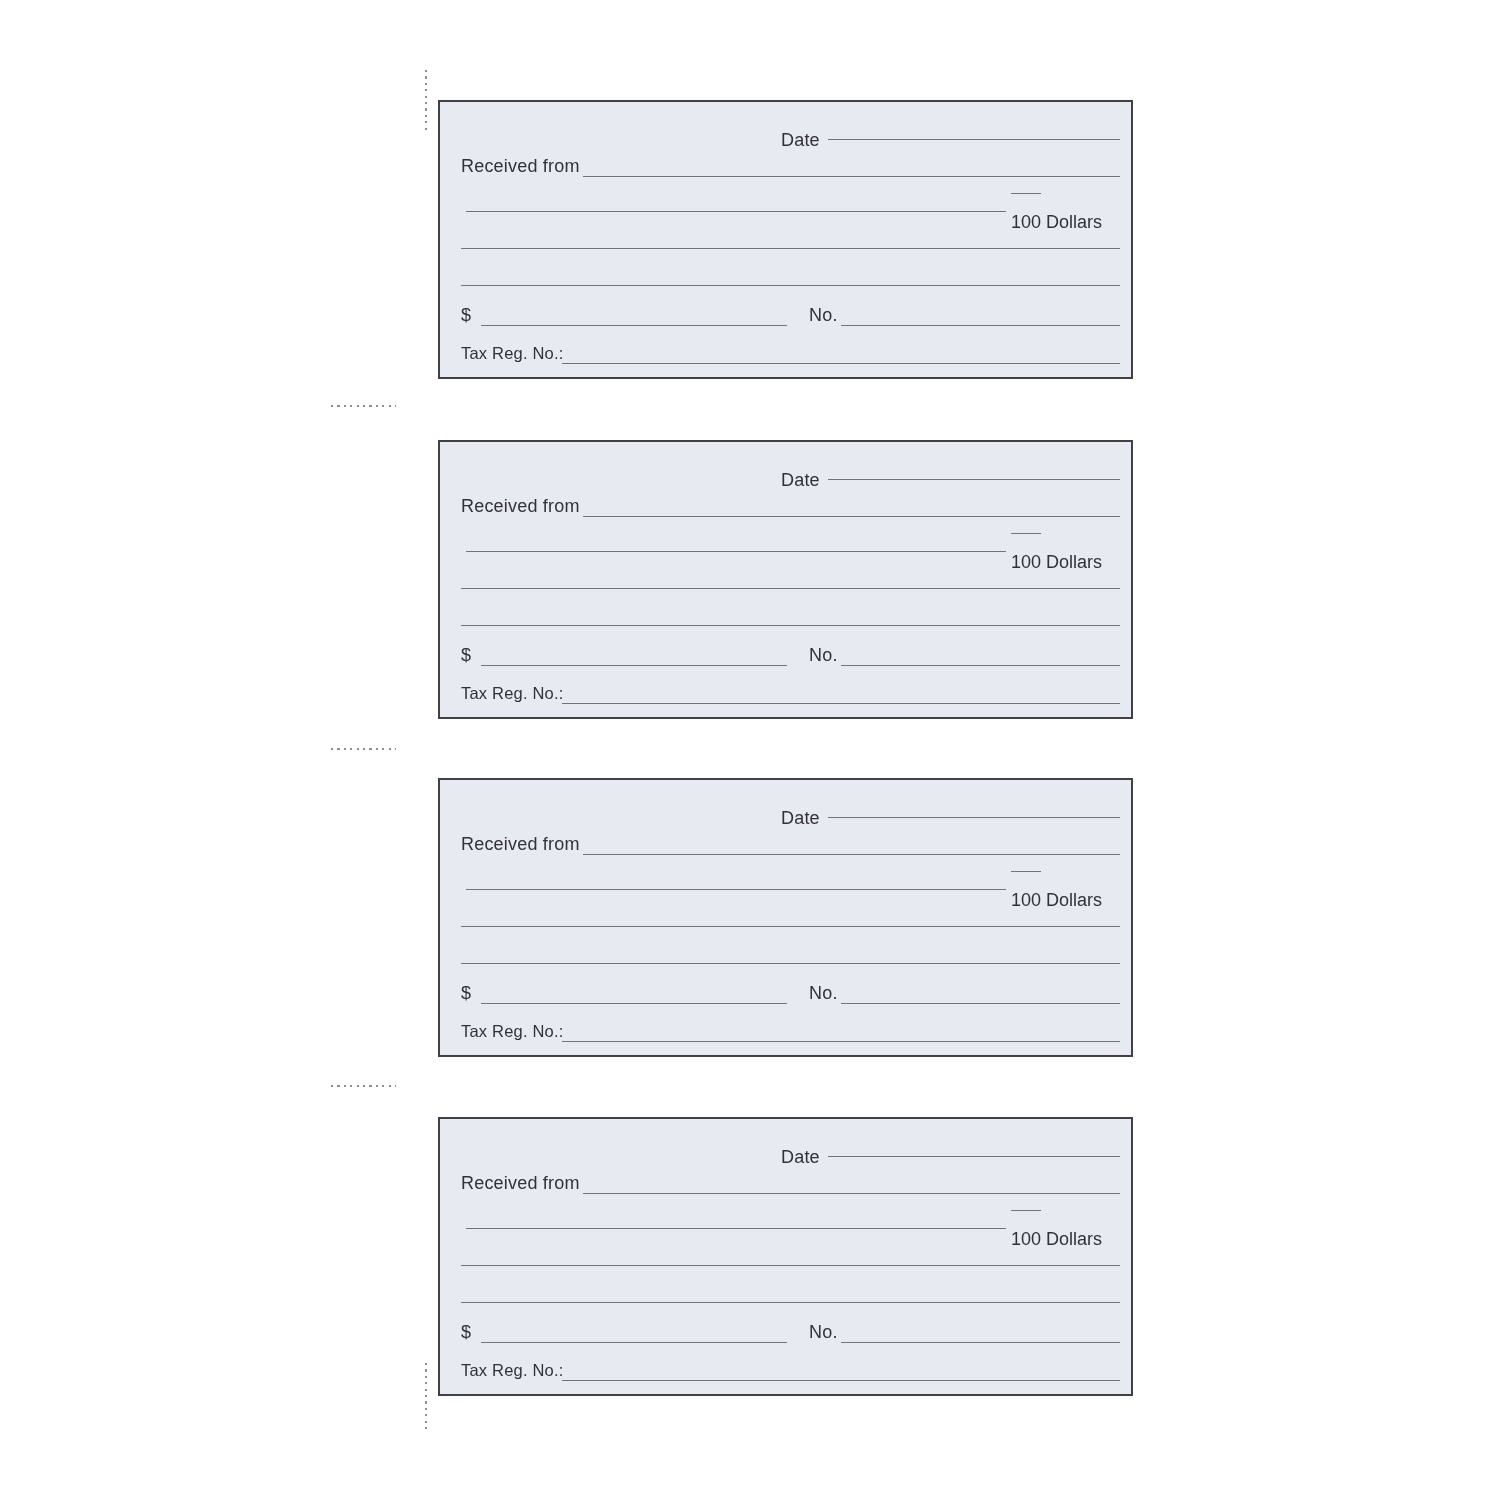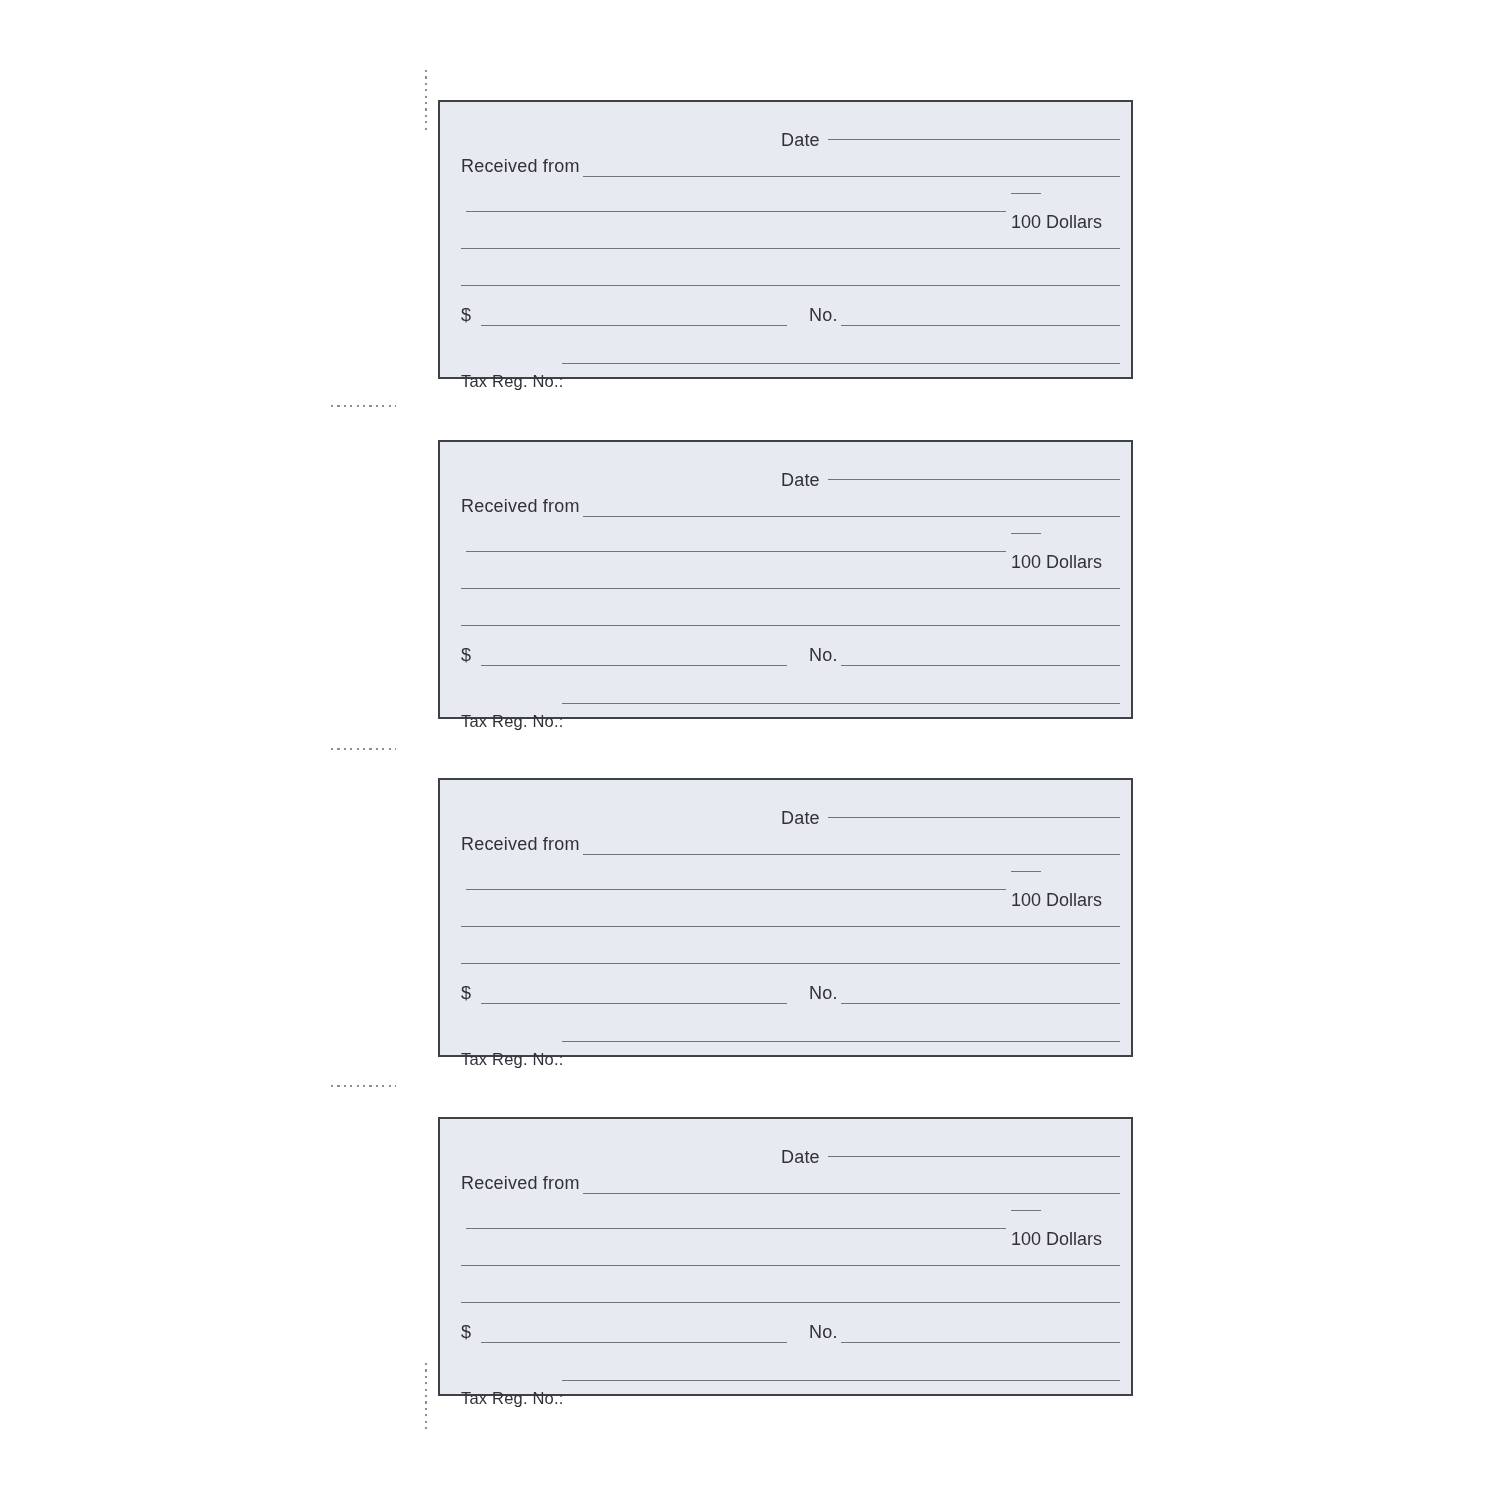--- a/index.html
+++ b/index.html
@@ -33,21 +33,21 @@
 
   .el { position: absolute; }
 
   .lbl {
     color: #313239;
     font-size: 18px;
     line-height: 1;
     white-space: nowrap;
     letter-spacing: 0.2px;
   }
-  .lbl.small { font-size: 16.5px; margin-top: 28px; }
+  .lbl.small { font-size: 16.5px; }
 
   .fline {
     height: 0;
     border-top: 1.6px solid #70747f;
   }
 
   
   .date-label   { left: 341px; top: 29px; text-align: center; }
   .date-line    { left: 388px; width: 292px; top: 37px; }
 

